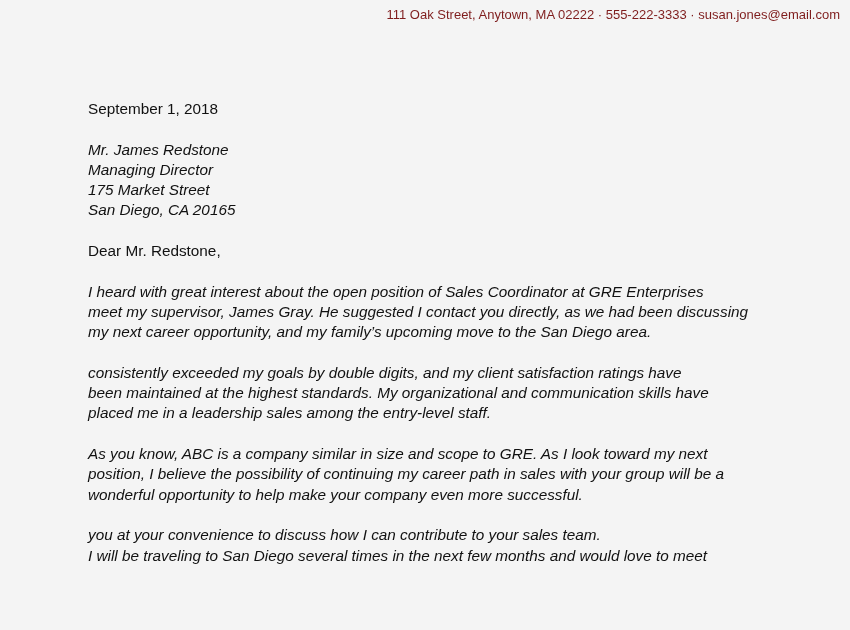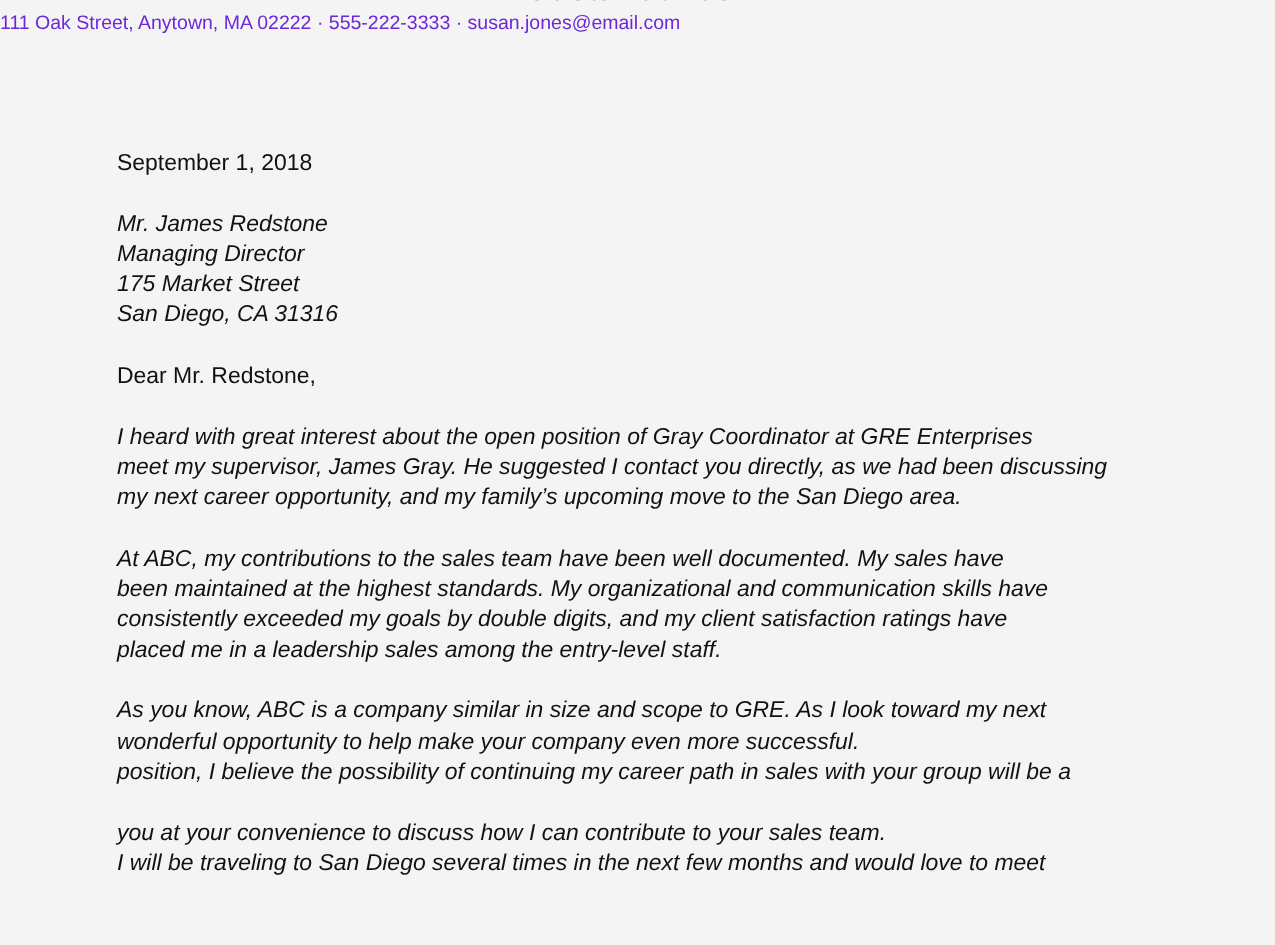--- a/index.html
+++ b/index.html
@@ -30,27 +30,27 @@
       text-align: center;
       font-size: 22px;
       color: #333;
       letter-spacing: 1px;
     }
     .header-contact {
       position: absolute;
       top: 7px;
       left: 0;
       width: 840px;
-      text-align: left;
+      text-align: right;
       font-size: 13px;
-      color: #6d28d9;
+      color: #7f1d1d;
     }
     .body {
       position: absolute;
-      left: 78px;
+      left: 88px;
       top: 99px;
       width: 680px;
       font-size: 15.3px;
       line-height: 20.3px;
     }
     .line { white-space: nowrap; display: block; }
     .block { margin: 0; font-style: italic; }
     .gap { height: 20.3px; }
   </style>
 </head>
@@ -61,46 +61,45 @@
   <div class="header-contact">111 Oak Street, Anytown, MA 02222 · 555-222-3333 · susan.jones@email.com</div>
 
   <div class="body">
     <span class="line">September 1, 2018</span>
     <div class="gap"></div>
 
     <div class="block">
       <span class="line">Mr. James Redstone</span>
       <span class="line">Managing Director</span>
       <span class="line">175 Market Street</span>
-      <span class="line">San Diego, CA 31316</span>
+      <span class="line">San Diego, CA 20165</span>
     </div>
     <div class="gap"></div>
 
     <span class="line">Dear Mr. Redstone,</span>
     <div class="gap"></div>
 
     <div class="block">
-      <span class="line">I heard with great interest about the open position of Gray Coordinator at GRE Enterprises</span>
+      <span class="line">I heard with great interest about the open position of Sales Coordinator at GRE Enterprises</span>
       <span class="line">meet my supervisor, James Gray. He suggested I contact you directly, as we had been discussing</span>
       <span class="line">my next career opportunity, and my family’s upcoming move to the San Diego area.</span>
     </div>
     <div class="gap"></div>
 
     <div class="block">
-      <span class="line">At ABC, my contributions to the sales team have been well documented. My sales have</span>
+      <span class="line">consistently exceeded my goals by double digits, and my client satisfaction ratings have</span>
       <span class="line">been maintained at the highest standards. My organizational and communication skills have</span>
-      <span class="line">consistently exceeded my goals by double digits, and my client satisfaction ratings have</span>
       <span class="line">placed me in a leadership sales among the entry-level staff.</span>
     </div>
     <div class="gap"></div>
 
     <div class="block">
       <span class="line">As you know, ABC is a company similar in size and scope to GRE. As I look toward my next</span>
+      <span class="line">position, I believe the possibility of continuing my career path in sales with your group will be a</span>
       <span class="line">wonderful opportunity to help make your company even more successful.</span>
-      <span class="line">position, I believe the possibility of continuing my career path in sales with your group will be a</span>
     </div>
     <div class="gap"></div>
 
     <div class="block">
       <span class="line">you at your convenience to discuss how I can contribute to your sales team.</span>
       <span class="line">I will be traveling to San Diego several times in the next few months and would love to meet</span>
     </div>
   </div>
 </div>
 

